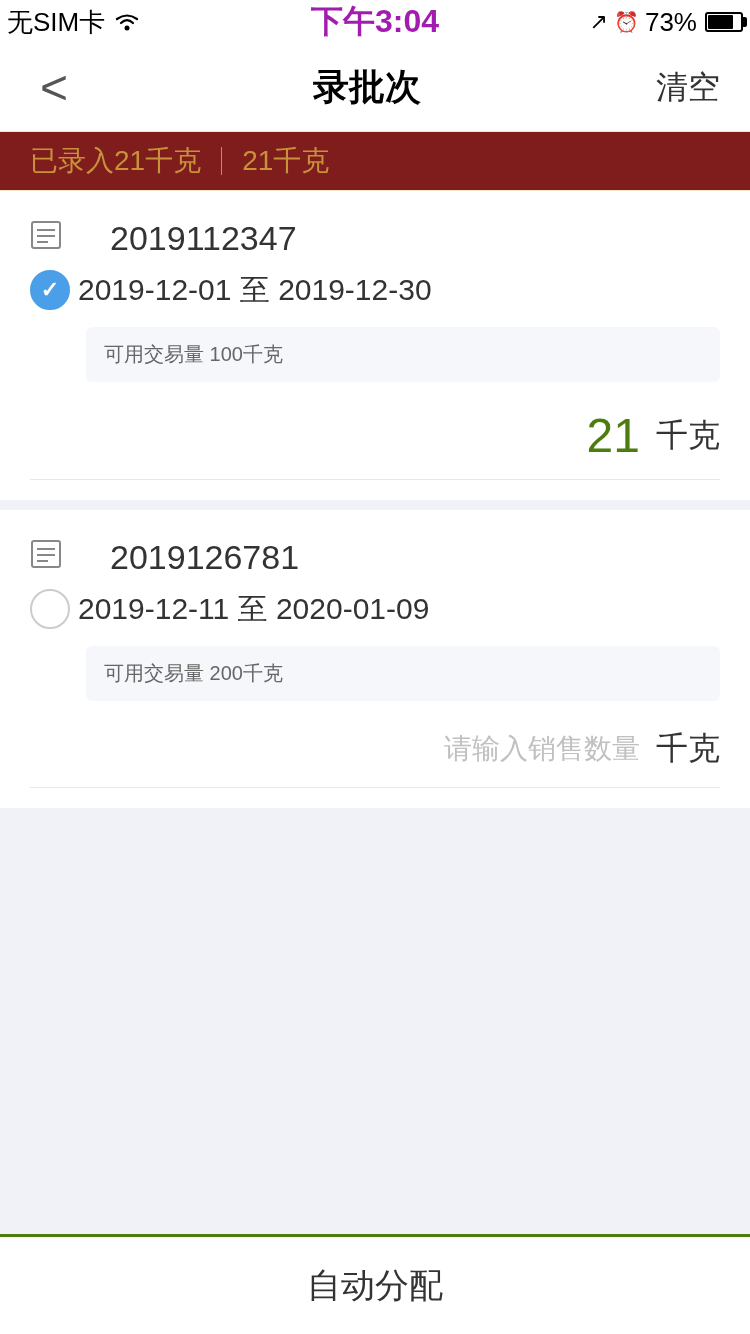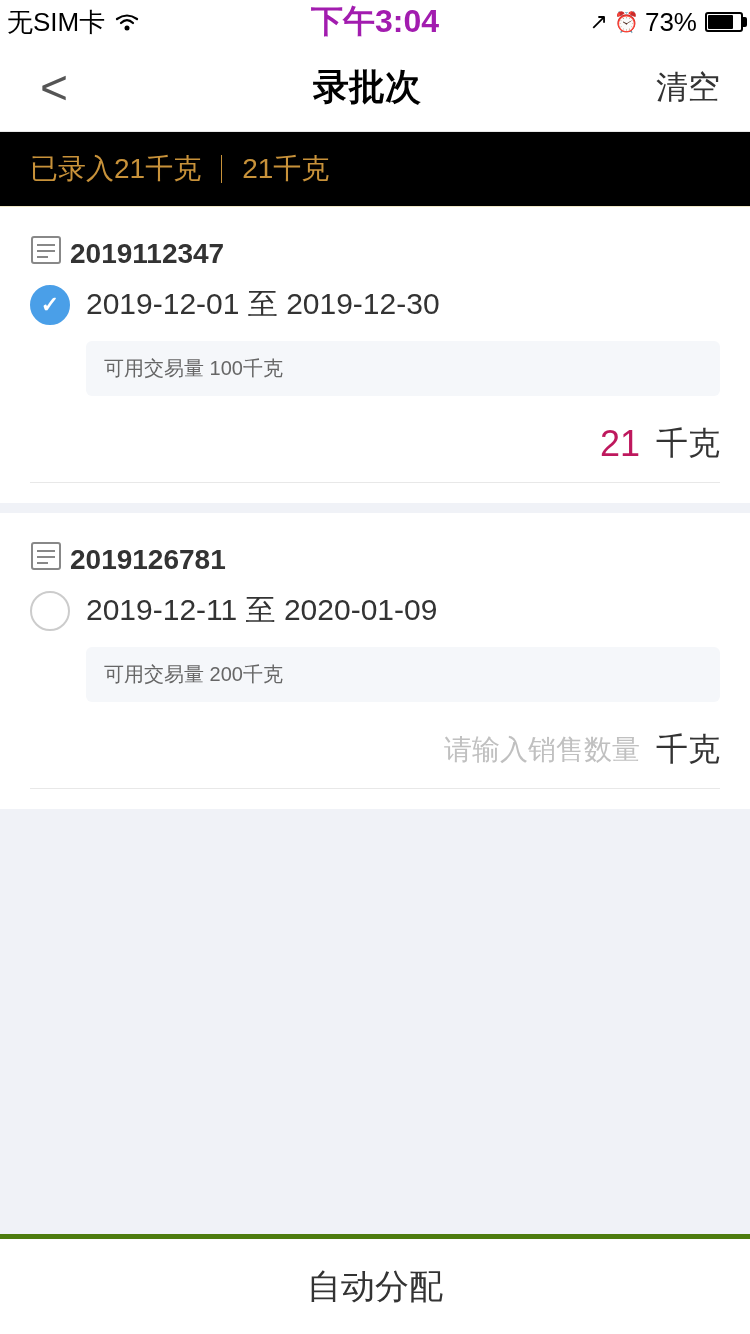--- a/index.html
+++ b/index.html
@@ -98,22 +98,22 @@
       color: #000;
     }
     .nav-clear {
       font-size: 32px;
       color: #333;
       cursor: pointer;
     }
 
     
     .info-banner {
-      background: #000000;
-      padding: 18px 30px;
+      background: #7f1d1d;
+      padding: 10px 30px;
       display: flex;
       align-items: center;
       gap: 20px;
       border-bottom: 1px solid #f0e8c8;
     }
     .info-text {
       font-size: 28px;
       color: #c8923a;
     }
     .info-divider {
@@ -132,30 +132,30 @@
       display: flex;
       align-items: center;
       margin-bottom: 12px;
     }
     .batch-icon {
       font-size: 30px;
       color: #666;
       margin-right: 8px;
     }
     .batch-id {
-      font-size: 28px;
-      color: #333;
-      font-weight: 700;
+      font-size: 34px;
+      color: #333;
+      font-weight: 400;
+      margin-left: 40px;
     }
 
     .batch-date-row {
       display: flex;
-      align-items: center;
       margin-bottom: 16px;
-      gap: 16px;
+      gap: 8px;
     }
     .radio-circle {
       width: 40px;
       height: 40px;
       border-radius: 50%;
       border: 2px solid #ccc;
       background: #fff;
       display: flex;
       align-items: center;
       justify-content: center;
@@ -224,21 +224,21 @@
 
     
     .bottom-bar {
       position: fixed;
       bottom: 0;
       left: 0;
       width: 750px;
       height: 100px;
       display: flex;
       background: #fff;
-      border-top: 5px solid #4d7c0f;
+      border-top: 3px solid #4d7c0f;
     }
     .btn-auto {
       flex: 1;
       height: 100%;
       background: #fff;
       border: none;
       font-size: 34px;
       color: #333;
       cursor: pointer;
       display: flex;
@@ -315,21 +315,21 @@
     <span class="batch-id">2019112347</span>
   </div>
   <div class="batch-date-row">
     <div class="radio-circle selected"></div>
     <span class="batch-date">2019-12-01 至 2019-12-30</span>
   </div>
   <div class="batch-availability">
     <span class="availability-text">可用交易量 100千克</span>
   </div>
   <div class="quantity-row">
-    <input class="quantity-input" type="text" value="21" style="text-align: right; font-size: 36px; color: #be185d; border: none; outline: none; background: transparent; width: 100px;">
+    <input class="quantity-input" type="text" value="21" style="text-align: right; font-size: 48px; color: #4d7c0f; border: none; outline: none; background: transparent; width: 100px;">
     <span class="quantity-unit">千克</span>
   </div>
 </div>
 
 <div class="section-separator"></div>
 
 <div class="batch-item" style="background:#fff;">
   <div class="batch-header">
     <span class="batch-icon">
       <svg width="32" height="30" viewBox="0 0 32 30" fill="none">

